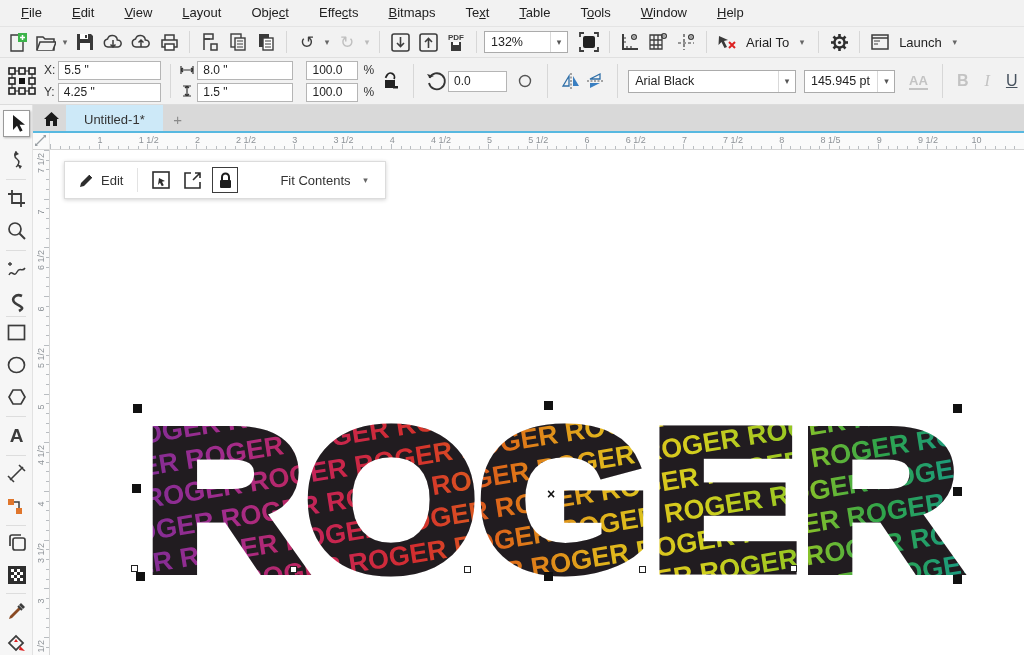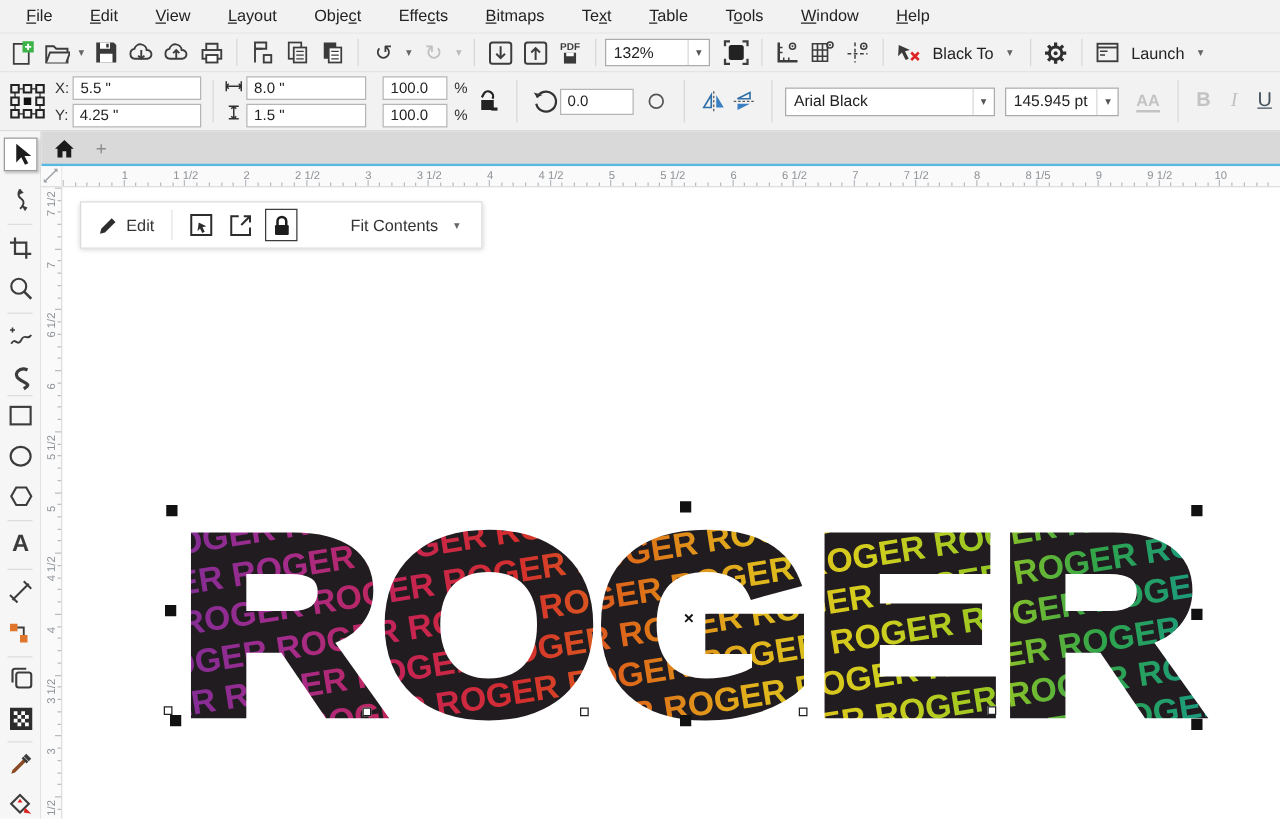--- a/index.html
+++ b/index.html
@@ -240,21 +240,21 @@
         </svg>
     </div>
     <div class="vsep"></div>
     <div class="tbtn">
       <svg width="22" height="22" viewBox="0 0 22 22">
           <path d="M3 5l9 4-4 1 3 6-2.5 1-3-6-3 3z" fill="#3a3a3a"></path>
           <path d="M13 11l6 6M19 11l-6 6" stroke="#d22" stroke-width="2"></path>
         </svg>
     </div>
     <div class="pc-btn" style="gap:8px;">
-      <span class="label13">Black To</span>
+      <span class="label13">Arial To</span>
       <span class="caret">▾</span>
     </div>
     <div class="vsep"></div>
     <div class="tbtn">
       <svg width="23" height="23" viewBox="0 0 23 23">
           <g stroke="#2f2f2f" stroke-width="2.6">
             <line x1="11.5" y1="3" x2="11.5" y2="7"></line>
             <line x1="11.5" y1="16" x2="11.5" y2="20"></line>
             <line x1="3" y1="11.5" x2="7" y2="11.5"></line>
             <line x1="16" y1="11.5" x2="20" y2="11.5"></line>
@@ -405,20 +405,23 @@
     <div class="tbtn">
       <span style="font-size:16px;color:#47525e;text-decoration:underline;">U</span>
     </div>
   </div>
 
   <div class="tabbar">
     <div class="home-btn">
       <svg width="17" height="16" viewBox="0 0 17 16">
           <path d="M8.5 1L1 8h2v7h4v-5h3v5h4V8h2z" fill="#1a1a1a"></path>
         </svg>
+    </div>
+    <div class="doc-tab active">
+      <span>Untitled-1*</span>
     </div>
     <div class="newtab-btn">
       <span>+</span>
     </div>
     <div class="cyan"></div>
   </div>
 
   <div class="toolbox">
     <div class="tool selected" style="top:5px;">
       <svg width="18" height="20" viewBox="0 0 18 20">

